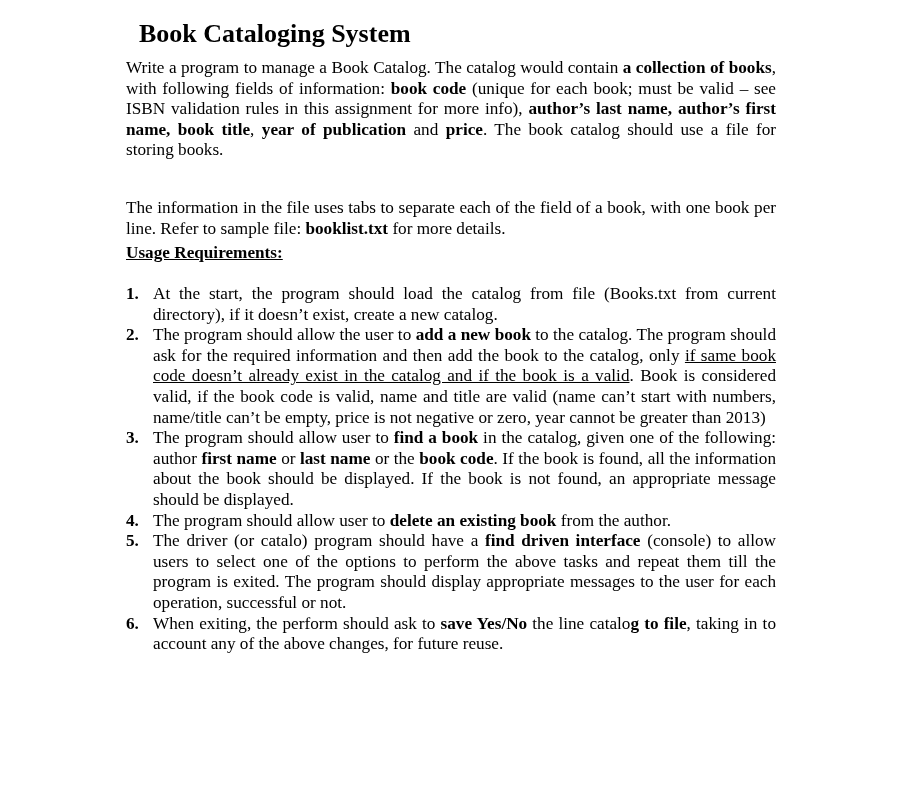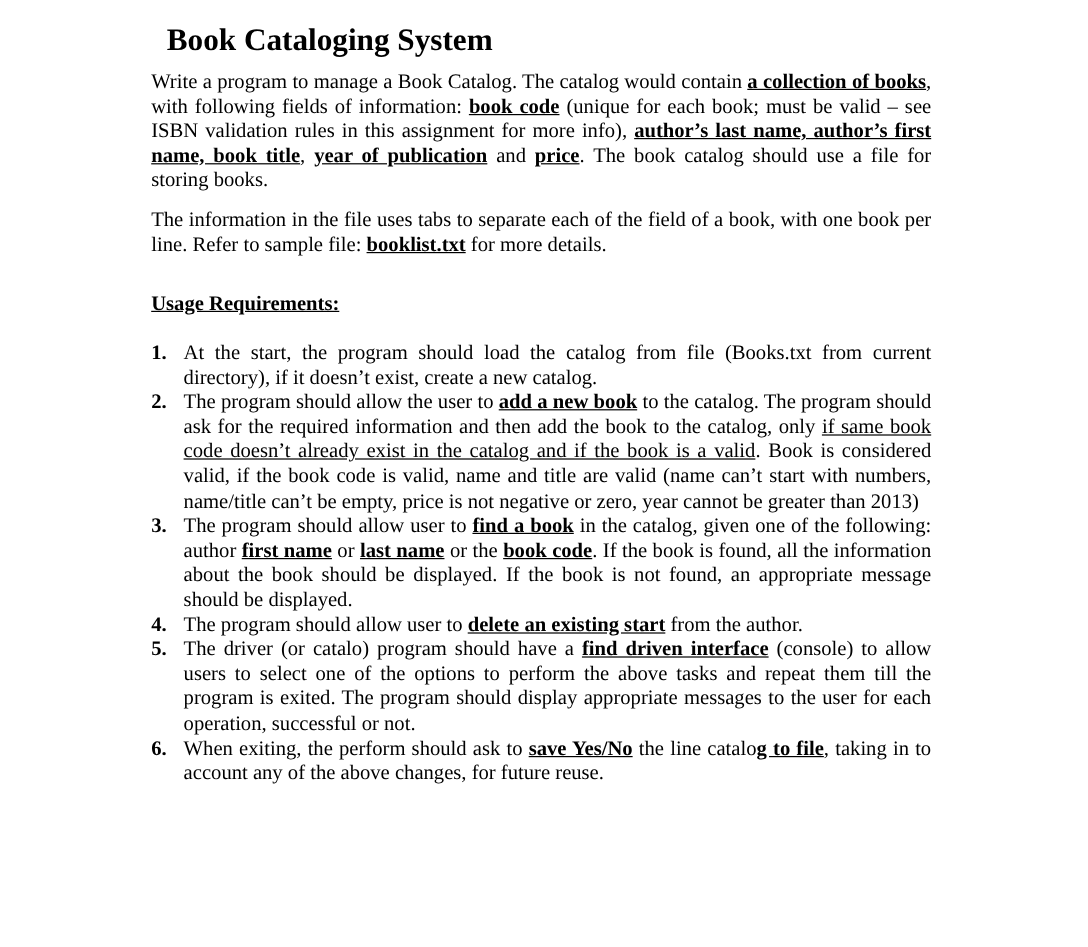--- a/index.html
+++ b/index.html
@@ -11,30 +11,30 @@
   .page { position: absolute; left: 126px; top: 0; width: 650px; }
   h1 {
     margin: 13px; position: absolute; top: 4px; left: 0;
     font-size: 26px; font-weight: bold; line-height: 34px; white-space: nowrap;
   }
   .para {
     position: absolute; left: 0; width: 650px;
     font-size: 17.2px; line-height: 20.6px; text-align: justify; margin: 0;
   }
   .p1 { top: 58px; }
-  .p2 { top: 173px; }
+  .p2 { top: 198px; }
   .usage { top: 243px; font-weight: bold; text-decoration: underline; }
   ol {
     position: absolute; left: 0; top: 284px; width: 650px;
     margin: 0; padding: 0; list-style: none;
     font-size: 17.2px; line-height: 20.6px;
   }
   ol li { position: relative; padding-left: 27px; text-align: justify; }
   .num { position: absolute; left: 0; top: 0; font-weight: bold; }
-  b { font-weight: bold; text-decoration: underline; }
+  b { font-weight: bold; }
   u { text-decoration: underline; }
 </style>
 </head>
 <body>
 
 <div class="page">
   <h1>Book Cataloging System</h1>
 
   <p class="para p1"><span>Write a program to manage a Book Catalog. The catalog would contain </span><b>a collection of books</b><span>, with following fields of information: </span><b>book code</b><span> (unique for each book; must be valid – see ISBN validation rules in this assignment for more info), </span><b>author’s last name, author’s first name, book title</b><span>, </span><b>year of publication</b><span> and </span><b>price</b><span>. The book catalog should use a file for storing books.</span></p>
 
@@ -42,19 +42,19 @@
 
   <p class="para usage">Usage Requirements:</p>
 
   <ol>
     <li><span class="num">1.</span><span>At the start, the program should load the catalog from file (Books.txt from current directory), if it doesn’t exist, create a new catalog.</span></li>
 
     <li><span class="num">2.</span><span>The program should allow the user to </span><b>add a new book</b><span> to the catalog. The program should ask for the required information and then add the book to the catalog, only </span><u>if same book code doesn’t already exist in the catalog and if the book is a valid</u><span>. Book is considered valid, if the book code is valid, name and title are valid (name can’t start with numbers, name/title can’t be empty, price is not negative or zero, year cannot be greater than 2013)</span></li>
 
     <li><span class="num">3.</span><span>The program should allow user to </span><b>find a book</b><span> in the catalog, given one of the following:  author </span><b>first name</b><span> or </span><b>last name</b><span> or the </span><b>book code</b><span>. If the book is found, all the information about the book should be displayed. If the book is not found, an appropriate message should be displayed.</span></li>
 
-    <li><span class="num">4.</span><span>The program should allow user to </span><b>delete an existing start</b><span> from the author.</span></li>
+    <li><span class="num">4.</span><span>The program should allow user to </span><b>delete an existing book</b><span> from the author.</span></li>
 
     <li><span class="num">5.</span><span>The driver (or catalo) program should have a </span><b>find driven interface</b><span> (console) to allow users to select one of the options to perform the above tasks and repeat them till the program is exited. The program should display appropriate messages to the user for each operation, successful or not.</span></li>
 
     <li><span class="num">6.</span><span>When exiting, the perform should ask to </span><b>save Yes/No</b><span> the line catalo</span><b>g to file</b><span>, taking in to account any of the above changes, for future reuse.</span></li>
   </ol>
 </div>
 
 </body></html>

